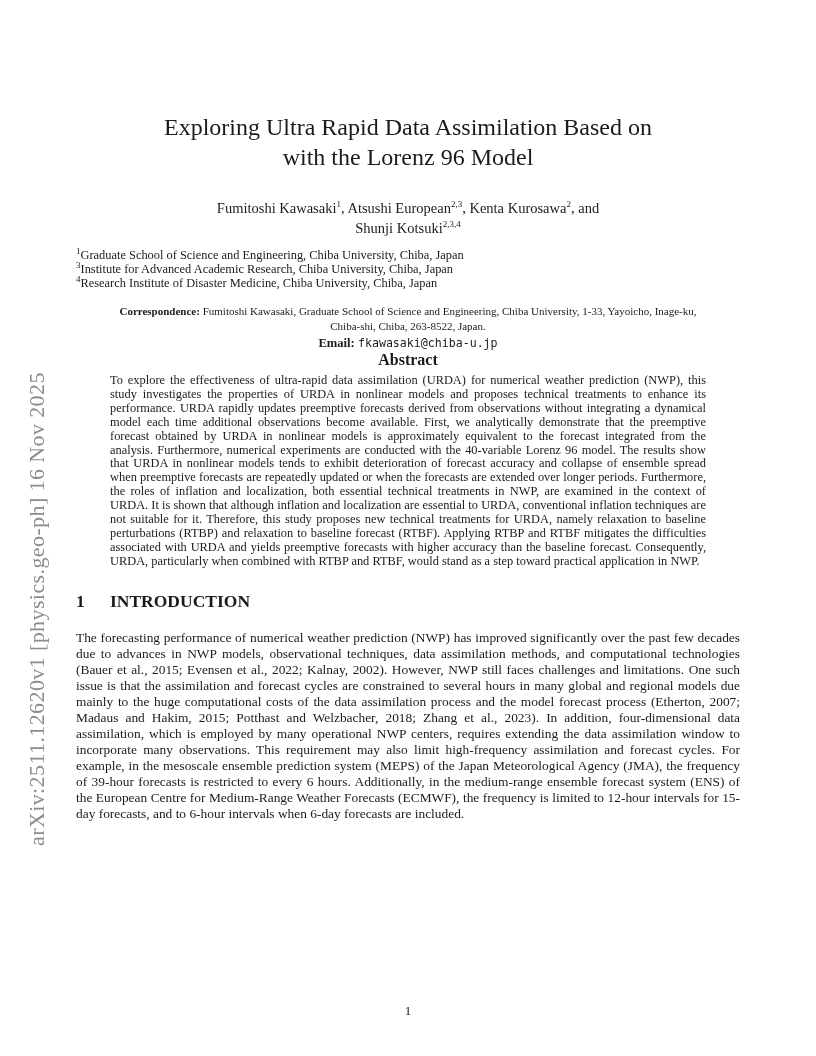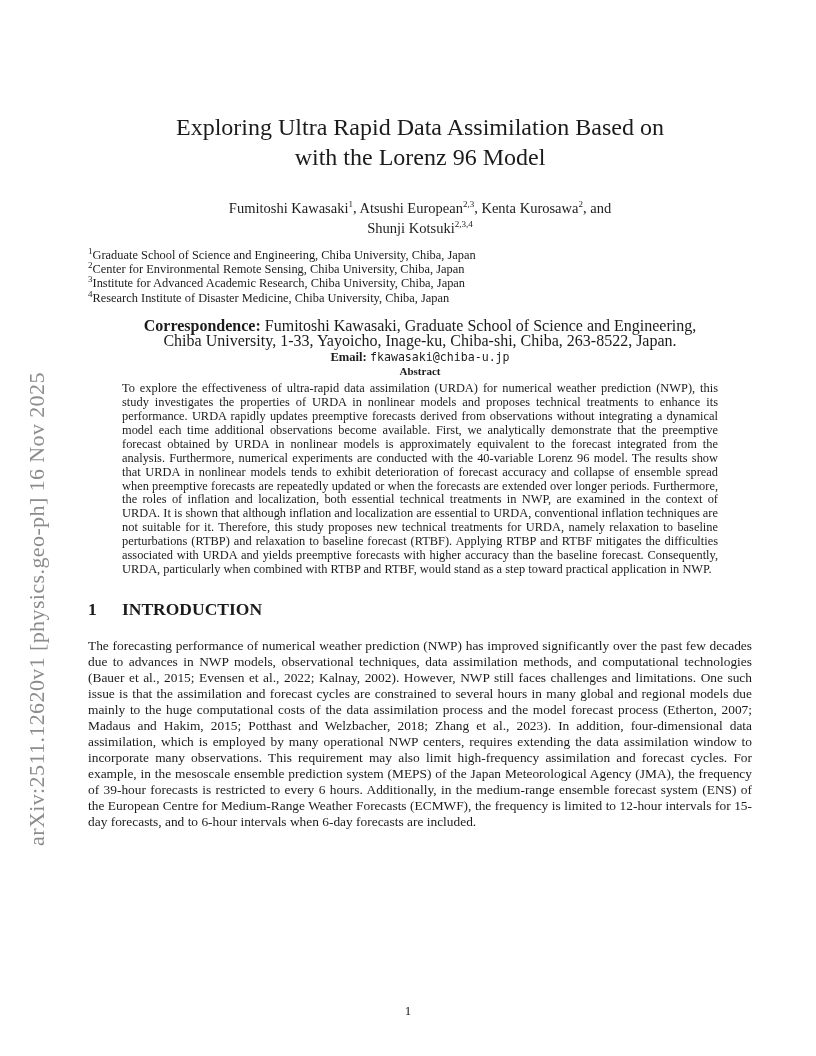--- a/index.html
+++ b/index.html
@@ -19,21 +19,21 @@
     top: 846px;
     transform-origin: 0 0;
     transform: rotate(-90deg);
     white-space: nowrap;
     font-size: 22px;
     letter-spacing: 0.4px;
     color: #8c8c8c;
   }
   .content {
     position: absolute;
-    left: 88px;
+    left: 76px;
     top: 0;
     width: 664px;
     padding-top: 112px;
   }
   .title {
     text-align: center;
     font-size: 24px;
     line-height: 30px;
     font-weight: normal;
     margin-bottom: 26px;
@@ -47,36 +47,36 @@
   sup { font-size: 9px; line-height: 0; }
   .affiliations {
     font-size: 12.4px;
     line-height: 14.2px;
     margin-bottom: 13px;
   }
   .correspondence {
     width: 580px;
     margin: 0 auto 2px auto;
     text-align: center;
-    font-size: 16px;
+    font-size: 11px;
     line-height: 15.2px;
   }
   .email-line {
     text-align: center;
     font-size: 12.6px;
   }
   .email-mono {
     font-family: "DejaVu Sans Mono", "Liberation Mono", monospace;
     font-size: 11.6px;
   }
   .bold { font-weight: bold; }
   .abstract-heading {
     text-align: center;
     font-weight: bold;
-    font-size: 11px;
+    font-size: 16px;
     margin-bottom: 5px;
   }
   .abstract-body {
     margin: 0 34px;
     text-align: justify;
     font-size: 12.4px;
     line-height: 13.9px;
   }
   .section-heading {
     margin-top: 22px;
@@ -113,21 +113,20 @@
       <div>with the Lorenz 96 Model</div>
     </h1>
 
     <div class="authors">
       <div><span>Fumitoshi Kawasaki</span><sup>1</sup><span>, </span><span>Atsushi European</span><sup>2,3</sup><span>, </span><span>Kenta Kurosawa</span><sup>2</sup><span>, and</span></div>
       <div><span>Shunji Kotsuki</span><sup>2,3,4</sup></div>
     </div>
 
     <div class="affiliations">
       <div><sup>1</sup><span>Graduate School of Science and Engineering, Chiba University, Chiba, Japan</span></div>
-      <div><sup>2</sup><span>Center for Environmental Remote Sensing, Chiba University, Chiba, Japan</span></div>
       <div><sup>3</sup><span>Institute for Advanced Academic Research, Chiba University, Chiba, Japan</span></div>
       <div><sup>4</sup><span>Research Institute of Disaster Medicine, Chiba University, Chiba, Japan</span></div>
     </div>
 
     <div class="correspondence"><span class="bold">Correspondence:</span><span> Fumitoshi Kawasaki, Graduate School of Science and Engineering, Chiba University, 1-33, Yayoicho, Inage-ku, Chiba-shi, Chiba, 263-8522, Japan.</span></div>
 
     <div class="email-line"><span class="bold">Email:</span> <span class="email-mono">fkawasaki@chiba-u.jp</span></div>
 
     <div class="abstract-heading">Abstract</div>
 

